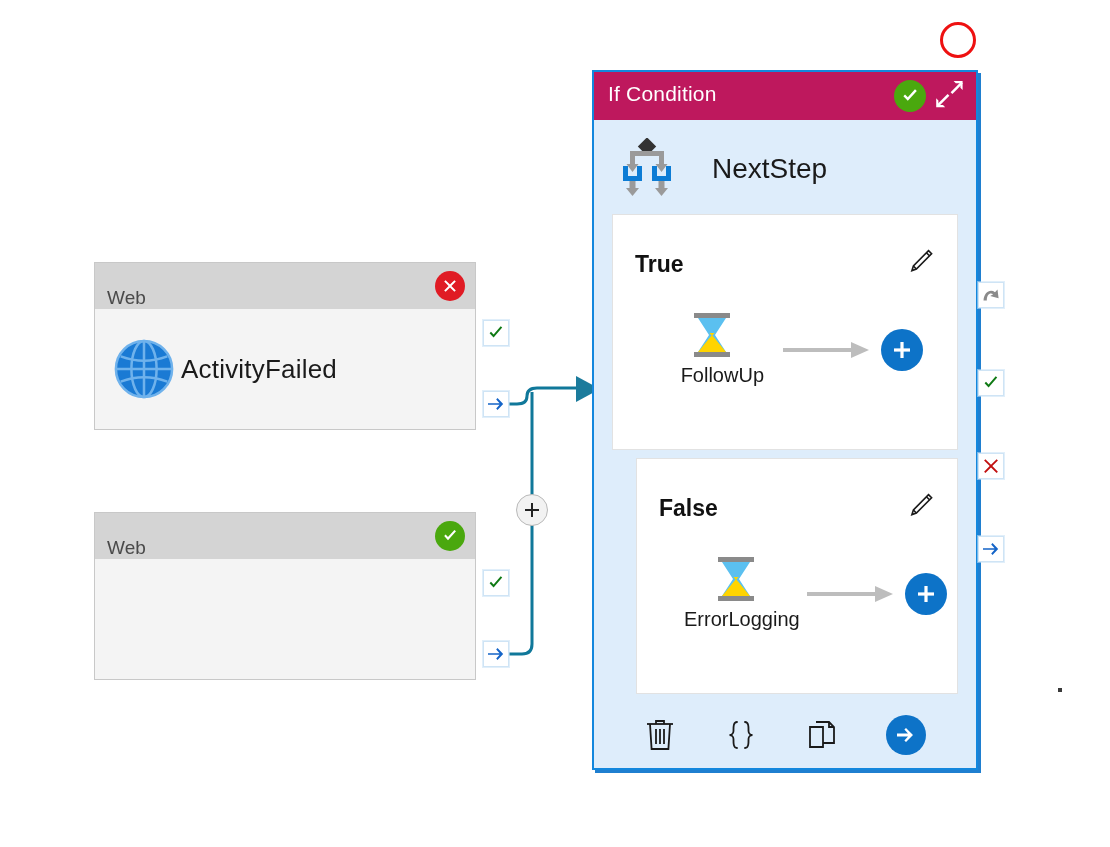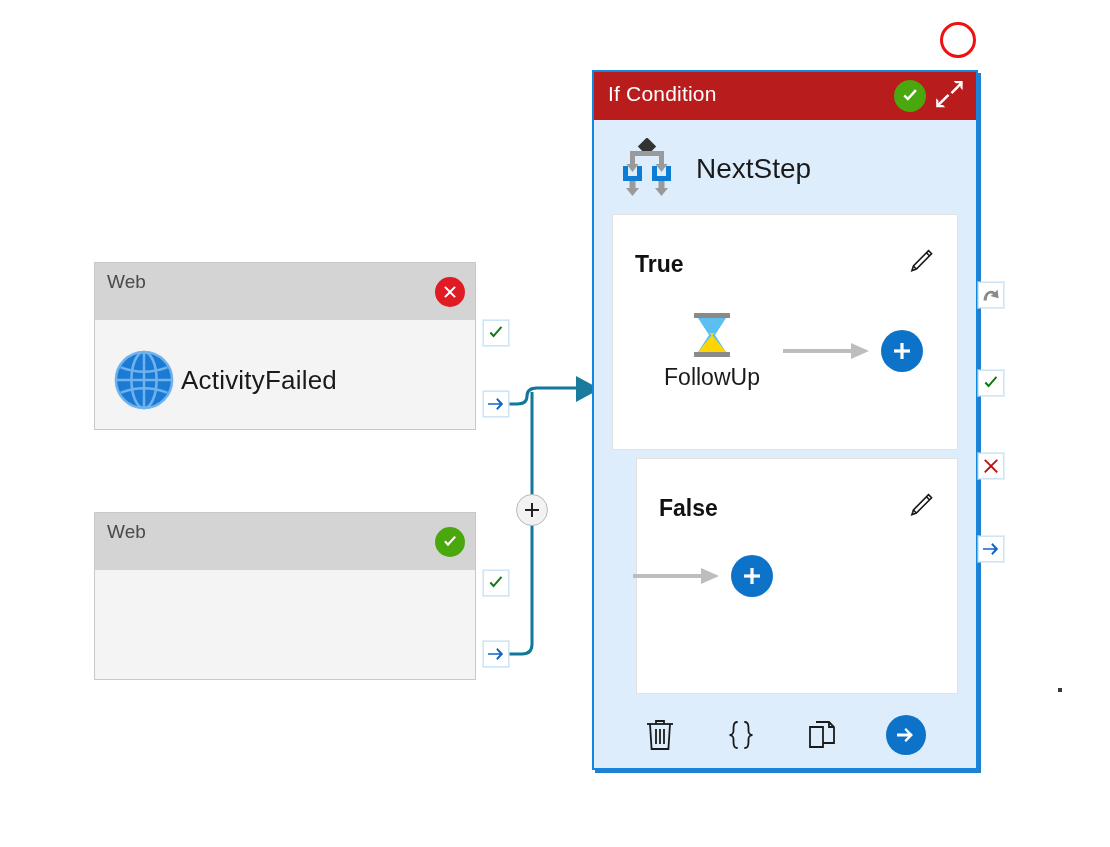--- a/index.html
+++ b/index.html
@@ -13,22 +13,22 @@
 
   
   .wires{position:absolute;left:0;top:0;width:1110px;height:847px;pointer-events:none;}
 
   
   .act-card{
     position:absolute;width:382px;height:168px;
     background:#f4f4f4;border:1px solid #c8c8c8;box-sizing:border-box;
   }
   .act-head{
-    height:57px;background:#d4d4d4;box-sizing:border-box;
-    display:flex;align-items:flex-start;padding:8px 12px;position:relative;
+    height:46px;background:#d4d4d4;box-sizing:border-box;
+    display:flex;align-items:flex-end;padding:0 12px;position:relative;
   }
   .act-head-title{font-size:19px;color:#4a4a4a;letter-spacing:.1px;}
   .act-status{position:absolute;right:10px;top:50%;transform:translateY(-50%);
     width:30px;height:30px;border-radius:50%;display:flex;align-items:center;justify-content:center;}
   .act-status.err{background:#e01b24;}
   .act-status.ok{background:#4aa80e;}
   .act-body{height:120px;display:flex;align-items:center;padding-left:18px;gap:6px;}
   .globe{width:62px;height:62px;flex:0 0 auto;}
   .act-name{font-size:26px;color:#1a1a1a;letter-spacing:.2px;}
 
@@ -41,41 +41,41 @@
   }
   .port svg{display:block;}
 
   
   .ifpanel{
     position:absolute;left:592px;top:70px;width:386px;height:700px;
     background:#deedfb;border:2px solid #1387dd;box-sizing:border-box;
     box-shadow:3px 3px 0 0 #1f7fd0;
   }
   .if-head{
-    height:48px;background:#b91c1c;display:flex;align-items:center;
+    height:48px;background:#be185d;display:flex;align-items:center;
     padding:0 10px 5px 14px;position:relative;box-sizing:border-box;
   }
   .if-title{color:#ffffff;font-size:21px;letter-spacing:.2px;}
   .if-head-icons{position:absolute;right:10px;top:0;height:48px;display:flex;align-items:center;gap:6px;}
   .if-check{width:32px;height:32px;border-radius:50%;background:#4aa80e;display:flex;align-items:center;justify-content:center;}
 
-  .if-step{display:flex;align-items:center;gap:18px;padding:18px 0 14px 22px;}
+  .if-step{display:flex;align-items:center;gap:34px;padding:18px 0 14px 22px;}
   .if-step-label{font-size:28px;color:#1a1a1a;}
 
   .branches{padding:0 18px;}
   .branch{
     background:#ffffff;border:1px solid #e2e2e2;box-sizing:border-box;
     height:236px;position:relative;
   }
   .branch + .branch{margin-top:8px;margin-left:24px;}
   .branch-title{position:absolute;left:22px;top:36px;font-size:23px;font-weight:bold;color:#111;}
   .pencil{position:absolute;right:22px;top:32px;}
   .branch-row{position:absolute;left:0;right:0;top:96px;display:flex;align-items:center;}
   .branch-node{width:150px;display:flex;flex-direction:column;align-items:center;margin-left:24px;}
-  .node-label{font-size:23px;color:#1a1a1a;text-align:center;line-height:1.25;width:104px;margin-top:4px;}
+  .node-label{font-size:20px;color:#1a1a1a;text-align:right;line-height:1.25;width:104px;margin-top:4px;}
   .flowarrow{margin-left:-6px;}
   .plusbtn{
     width:42px;height:42px;border-radius:50%;background:#0d73c8;
     display:flex;align-items:center;justify-content:center;margin-left:10px;flex:0 0 auto;
   }
 
   .if-toolbar{
     position:absolute;left:0;right:0;bottom:0;height:66px;
     display:flex;align-items:center;justify-content:center;gap:48px;
   }
@@ -253,20 +253,30 @@
         <span class="pencil">
           <svg width="28" height="28" viewBox="0 0 28 28">
             <g fill="none" stroke="#1a1a1a" stroke-width="1.6">
               <path d="M21.5 3.6 L24.6 6.7 L9.4 22.0 L4.9 23.6 L6.4 19.0 Z"></path>
               <path d="M19.4 5.7 L22.5 8.8"></path>
               <path d="M6.4 19.0 L9.4 22.0"></path>
             </g>
           </svg>
         </span>
         <div class="branch-row">
+          <div class="branch-node">
+            <svg width="46" height="48" viewBox="0 0 46 48">
+              <rect x="5" y="2" width="36" height="5" fill="#8a8a8a"></rect>
+              <rect x="5" y="41" width="36" height="5" fill="#8a8a8a"></rect>
+              <path d="M9 7 L37 7 L26 24 L37 41 L9 41 L20 24 Z" fill="#5bc0f0"></path>
+              <path d="M23 24 L37 41 L9 41 Z" fill="#ffd400"></path>
+              <path d="M20.5 22 L25.5 22 L23 25 Z" fill="#ffd400"></path>
+            </svg>
+            <span class="node-label">ErrorLogging</span>
+          </div>
           <svg class="flowarrow" width="90" height="28" viewBox="0 0 90 28">
             <path d="M2 12 H70 V6 L88 14 L70 22 V16 H2 Z" fill="#bdbdbd"></path>
           </svg>
           <span class="plusbtn">
             <svg width="22" height="22" viewBox="0 0 22 22">
               <rect x="9.4" y="3" width="3.2" height="16" fill="#fff"></rect>
               <rect x="3" y="9.4" width="16" height="3.2" fill="#fff"></rect>
             </svg>
           </span>
         </div>

